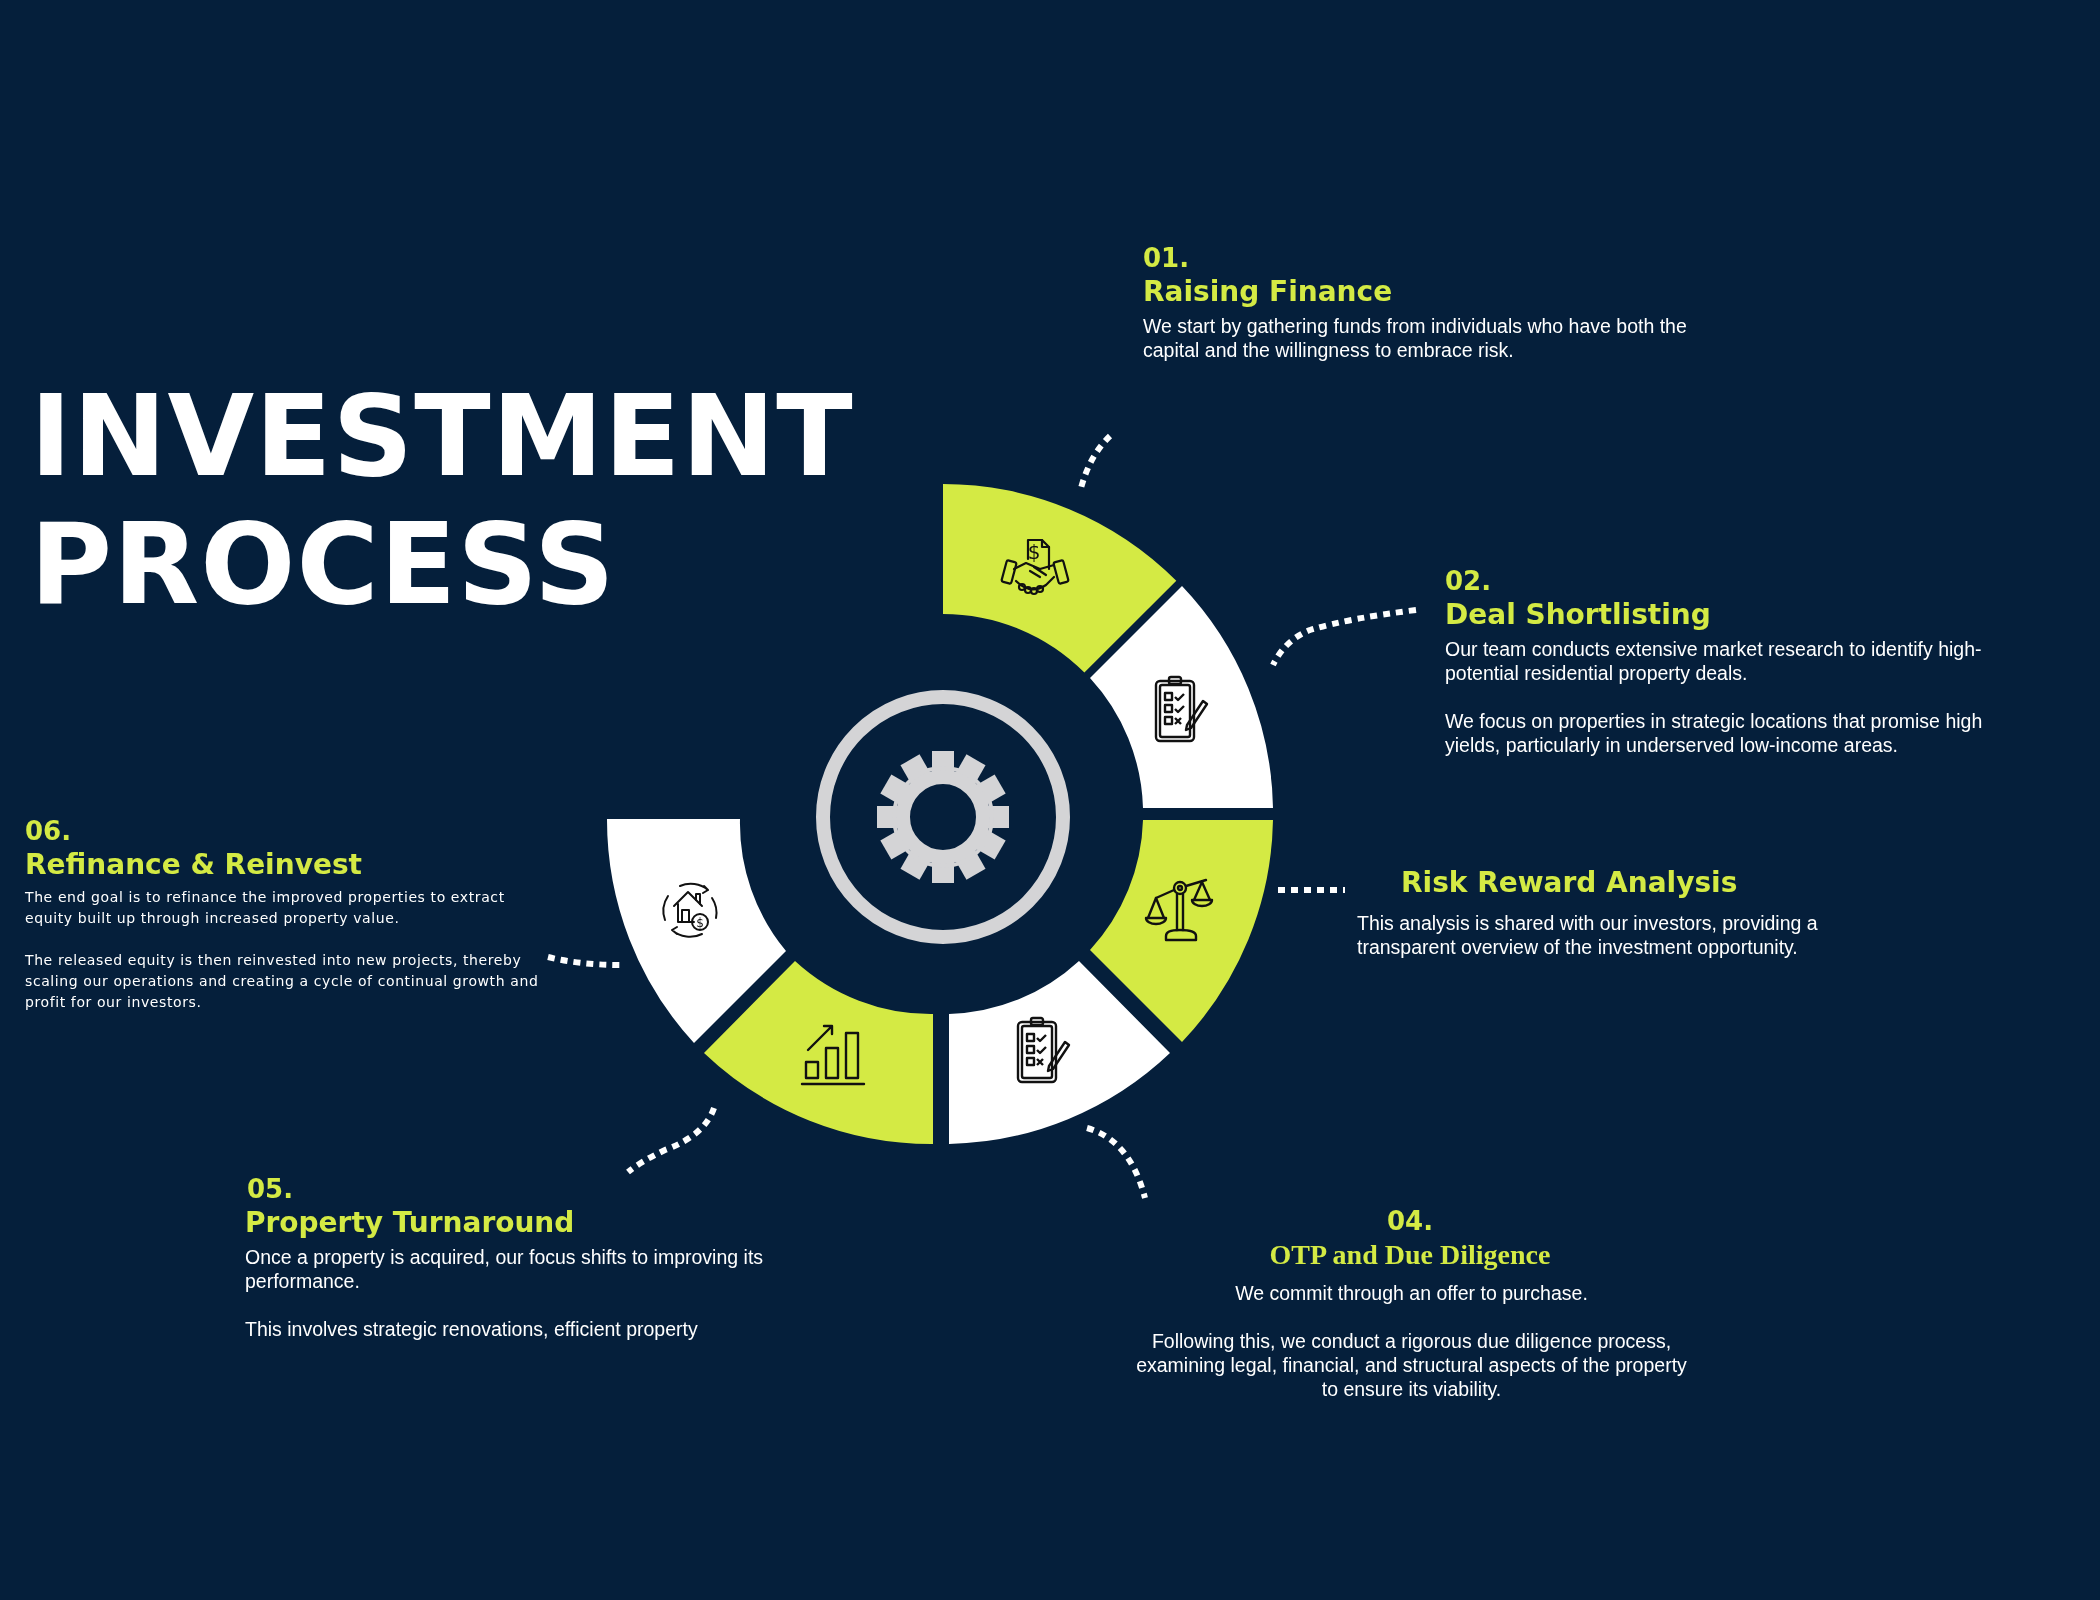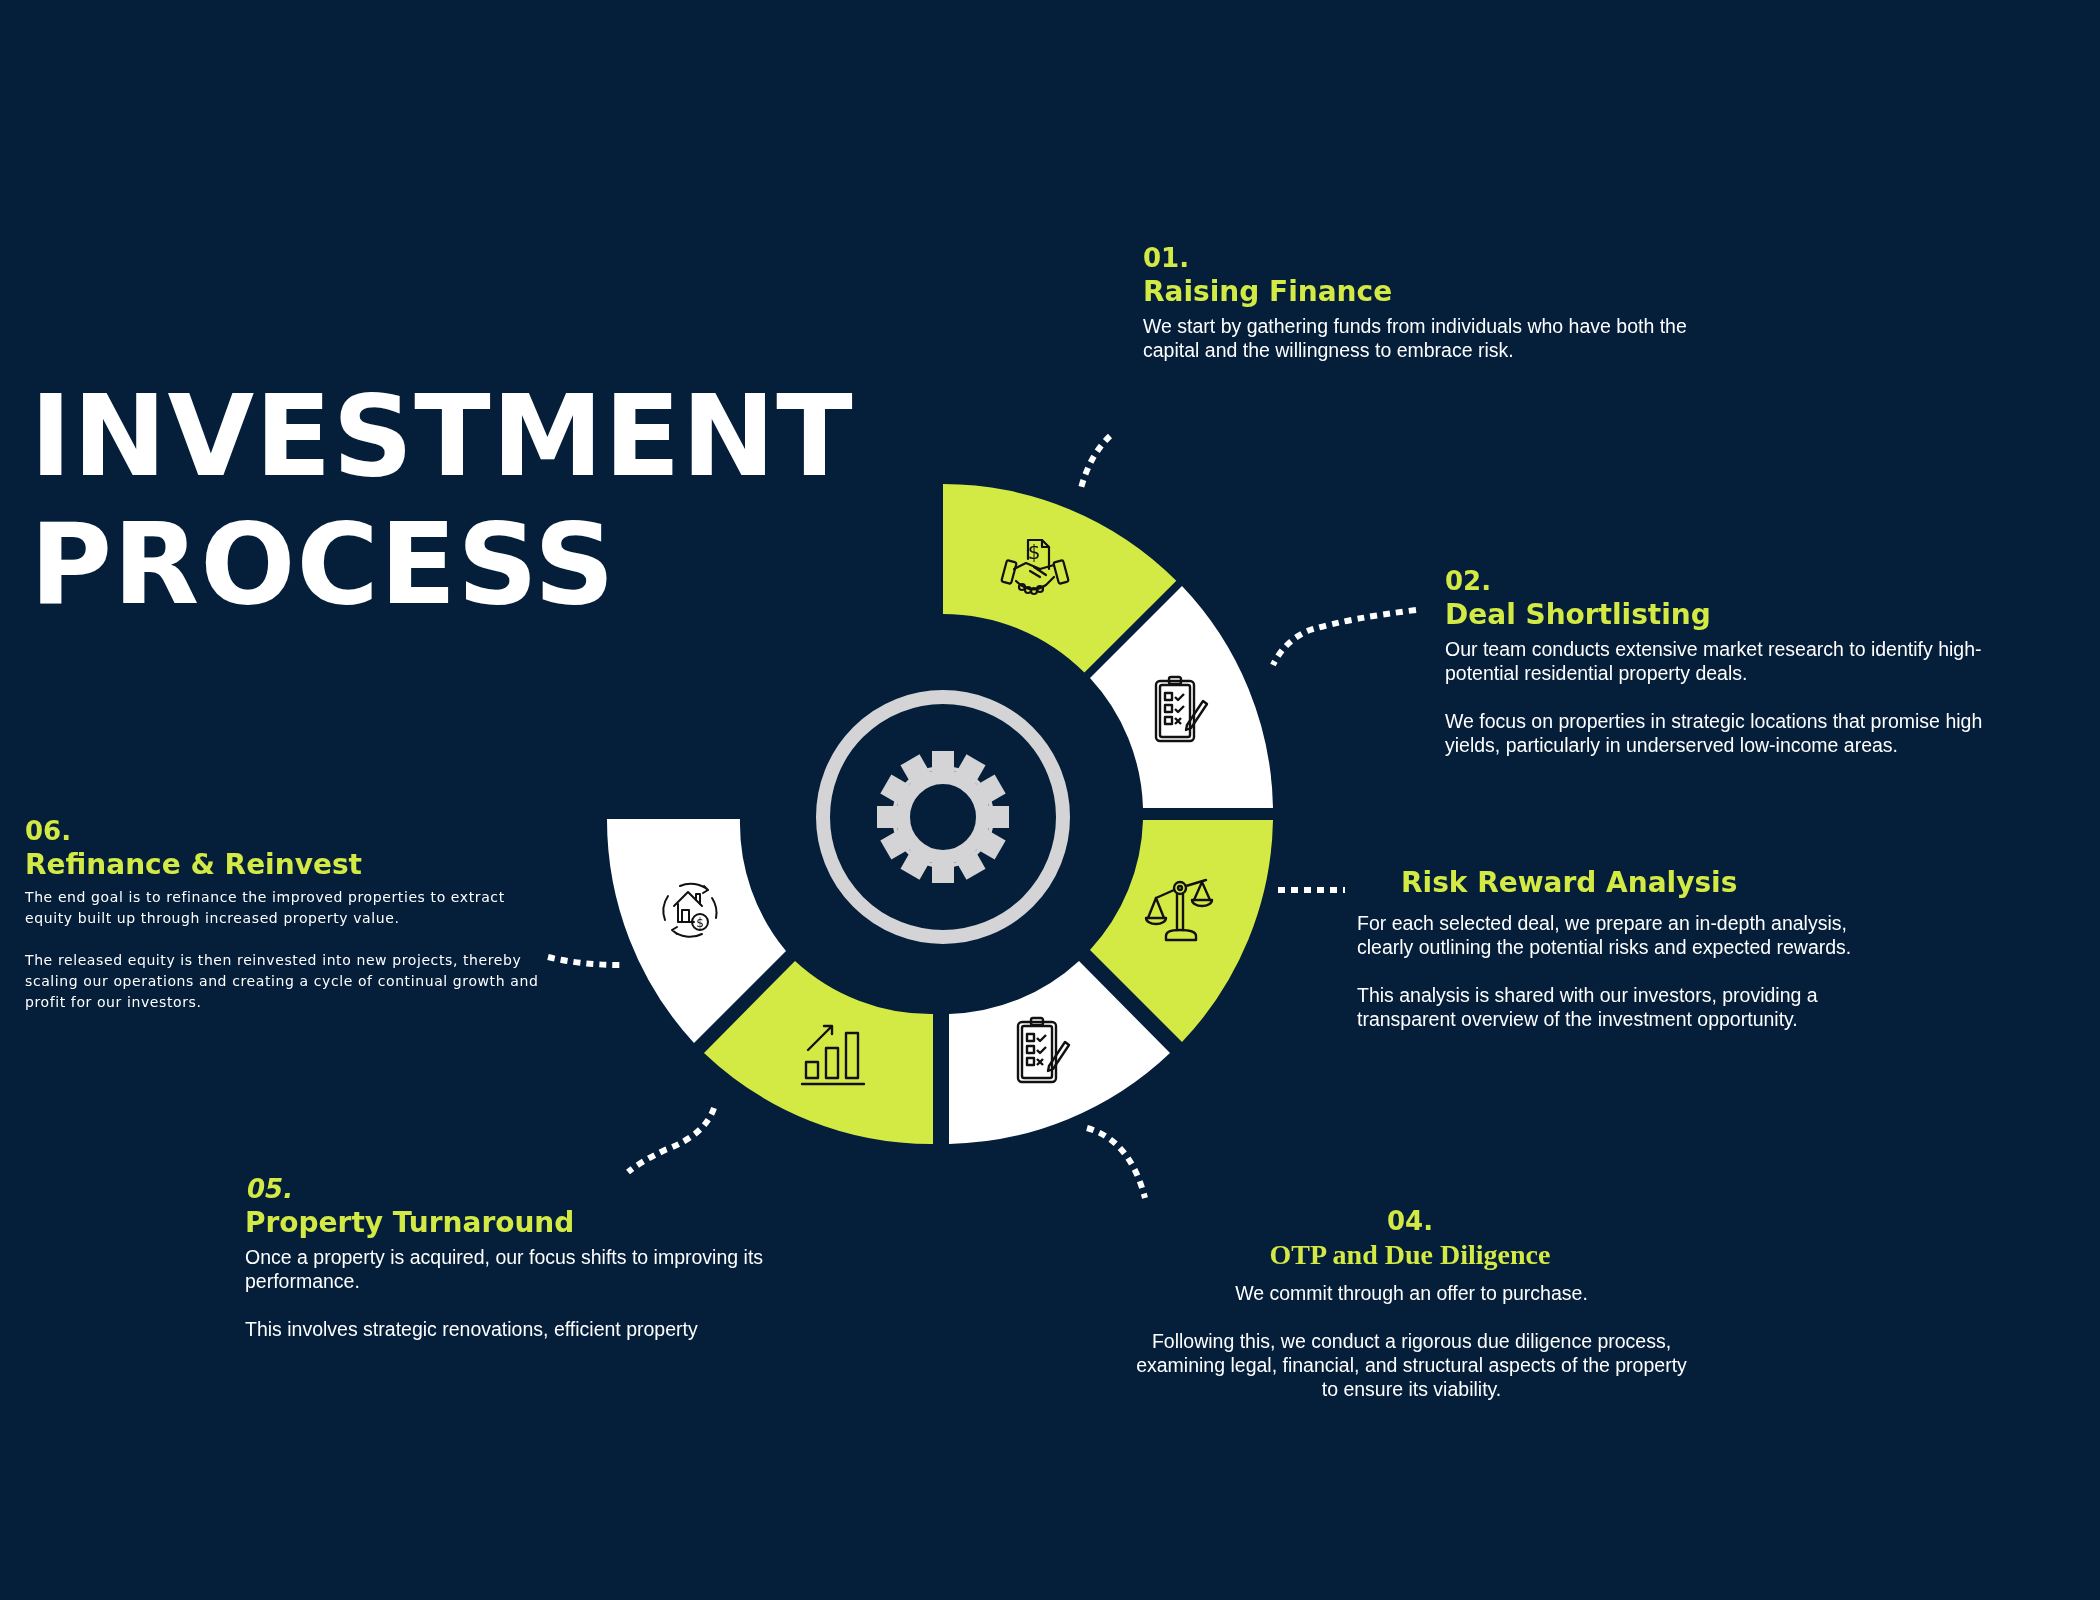--- a/index.html
+++ b/index.html
@@ -181,33 +181,32 @@
 
 <div class="step" style="left:1445px; top:565px; width:560px;">
   <span class="num">02.</span>
   <span class="heading">Deal Shortlisting</span>
   <p class="para">Our team conducts extensive market research to identify high-potential residential property deals.</p>
   <p class="para">We focus on properties in strategic locations that promise high yields, particularly in underserved low-income areas.</p>
 </div>
 
 <div class="step" style="left:1357px; top:865px; width:530px;">
   <span class="heading" style="padding-left:4px; margin-bottom:10px;margin-left:40px;">Risk Reward Analysis</span>
-  <p class="para">For each selected deal, we prepare an in-depth analysis, clearly outlining the potential risks and expected rewards.</p>
   <p class="para">This analysis is shared with our investors, providing a transparent overview of the investment opportunity.</p>
 </div>
 
 <div class="step" style="left:1130px; top:1205px; width:560px;text-align:center;">
   <span class="num">04.</span>
   <span class="heading" style="margin-bottom:8px;font-family:Liberation Serif, serif;">OTP and Due Diligence</span>
   <p class="para" style="padding-left:3px;">We commit through an offer to purchase.</p>
   <p class="para" style="padding-left:3px;">Following this, we conduct a rigorous due diligence process, examining legal, financial, and structural aspects of the property to ensure its viability.</p>
 </div>
 
 <div class="step" style="left:245px; top:1173px; width:590px;">
-  <span class="num" style="padding-left:2px;font-style:italic;">05.</span>
+  <span class="num" style="padding-left:2px;">05.</span>
   <span class="heading">Property Turnaround</span>
   <p class="para">Once a property is acquired, our focus shifts to improving its performance.</p>
   <p class="para">This involves strategic renovations, efficient property</p>
 </div>
 
 <div class="step wide" style="left:25px; top:815px; width:530px;">
   <span class="num">06.</span>
   <span class="heading">Refinance &amp; Reinvest</span>
   <p class="para">The end goal is to refinance the improved properties to extract equity built up through increased property value.</p>
   <p class="para">The released equity is then reinvested into new projects, thereby scaling our operations and creating a cycle of continual growth and profit for our investors.</p>

